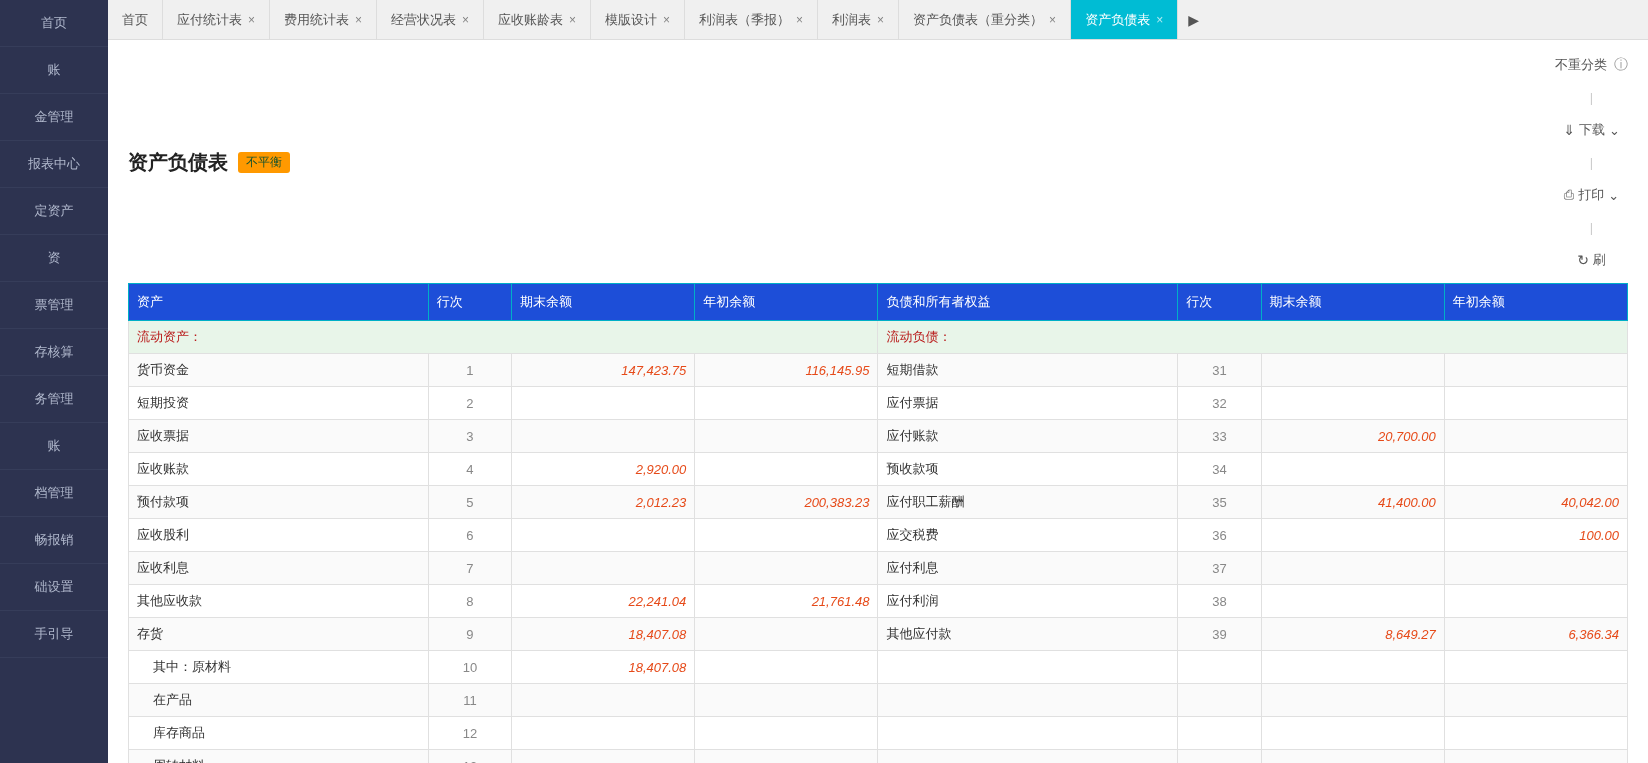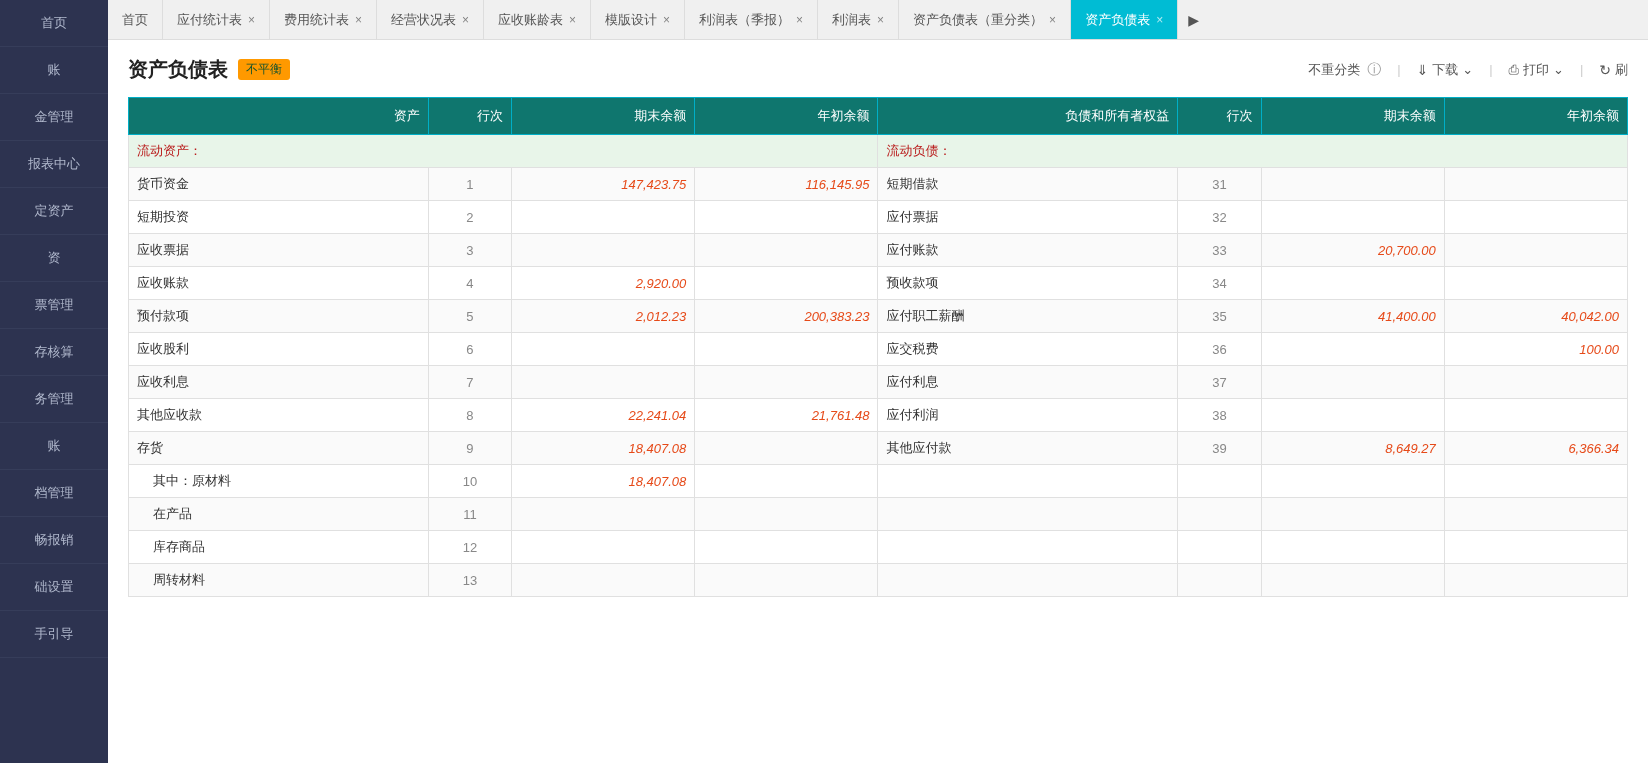--- a/index.html
+++ b/index.html
@@ -111,41 +111,42 @@
       font-size: 12px;
       padding: 2px 8px;
       border-radius: 3px;
     }
     .page-actions {
       display: flex;
       align-items: center;
       gap: 16px;
       color: #555;
       font-size: 13px;
+      flex-direction: column;
     }
     .page-actions .action-item {
       display: flex;
       align-items: center;
       gap: 4px;
       cursor: pointer;
       color: #555;
     }
     .separator { color: #ccc; }
 
     
     .report-table {
       width: 100%;
       border-collapse: collapse;
       font-size: 13px;
     }
     .report-table th {
-      background: #0f766e;
+      background: #1d4ed8;
       color: #fff;
       padding: 9px 8px;
-      text-align: right;
+      text-align: left;
       border: 1px solid #00afc7;
       font-weight: normal;
     }
     .report-table td {
       padding: 7px 8px;
       border: 1px solid #e0e0e0;
       color: #333;
     }
     .report-table tr:nth-child(even):not(.category-row) td {
       background: #fafafa;

